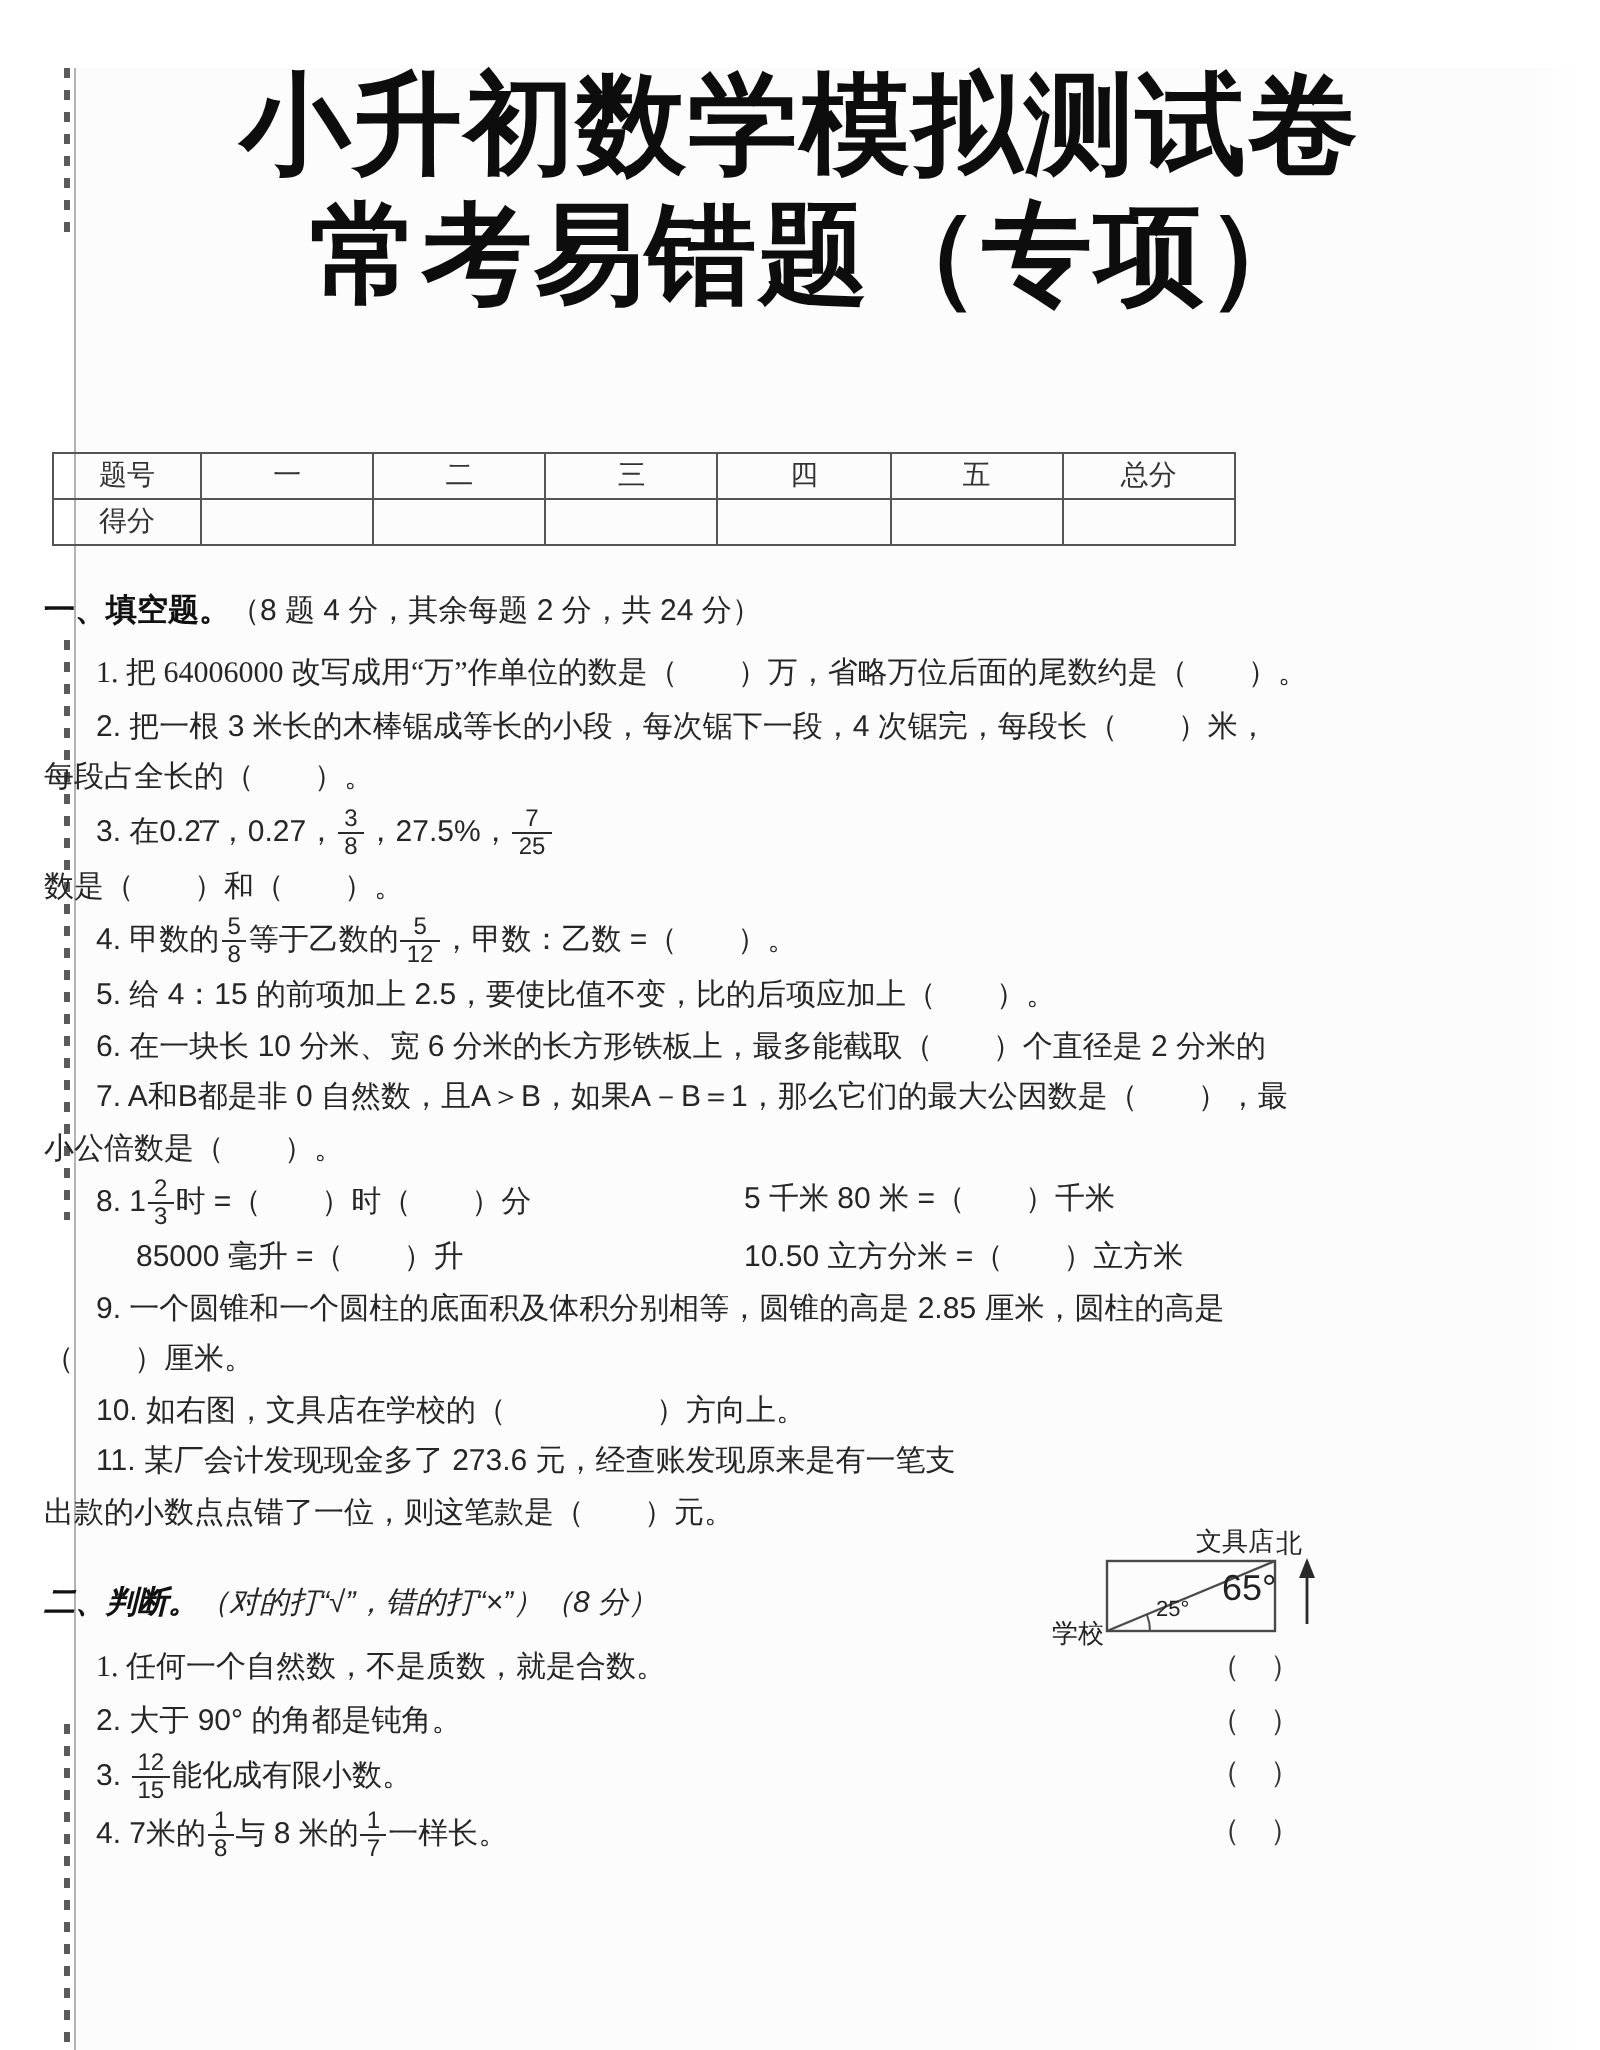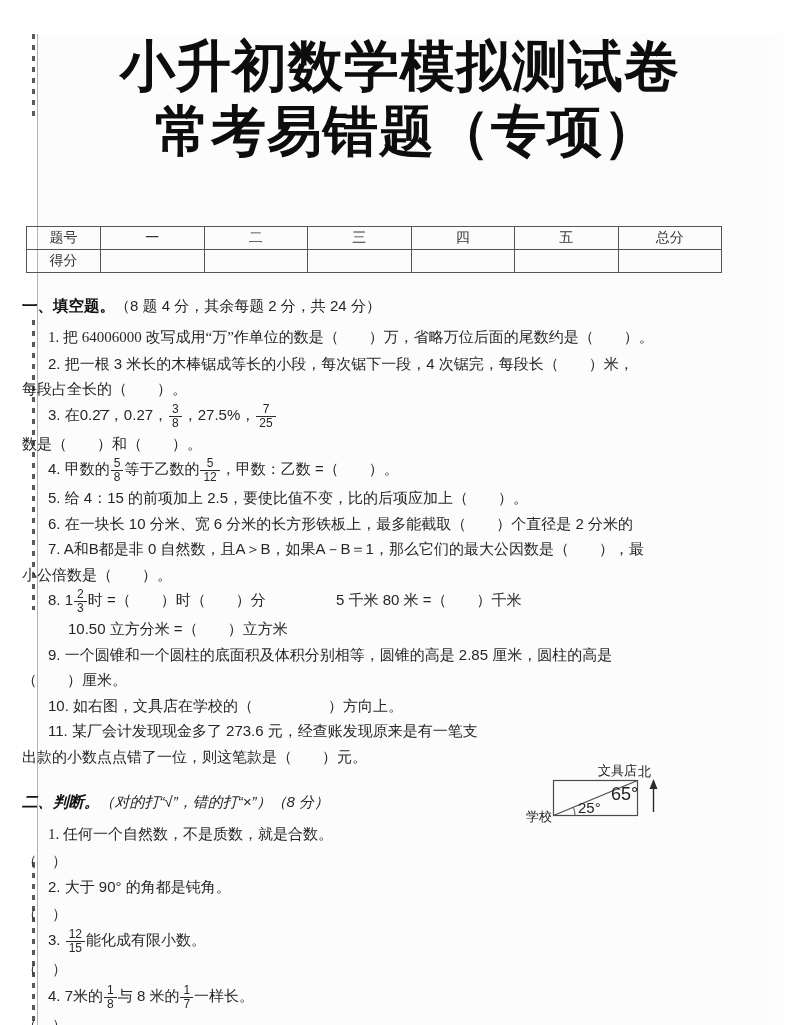--- a/index.html
+++ b/index.html
@@ -13,60 +13,60 @@
   .dashes { position:absolute; left:32px; width:3px;
     background:repeating-linear-gradient(to bottom,#5a5a5a 0 5px,transparent 5px 11px); }
   .d1 { top:0; height:82px; }
   .d2 { top:286px; height:290px; }
   .d3 { top:828px; height:197px; }
   .edge-r { position:absolute; right:0; top:0; width:36px; height:1025px;
     background:linear-gradient(to right, rgba(255,255,255,0), #ffffff 80%); }
 
   
   .title { margin-top:34px; text-align:center; font-weight:bold; color:#0d0d0d;
-    font-size:55px; line-height:65px; letter-spacing:1px; white-space:nowrap; }
+    font-size:55px; line-height:65px; letter-spacing:1px; white-space:nowrap;font-family:Liberation Mono, monospace; }
 
   
-  table.score { border-collapse:collapse; margin:62px 0 0 26px; table-layout:fixed; width:696px; }
+  table.score { border-collapse:collapse; margin:62px 0 0 26px; table-layout:fixed; width:592px; }
   table.score td { border:1px solid #555; height:23px; text-align:center;
     font-size:14px; color:#333; padding:0; }
   table.score td.c0 { width:74px; }
 
   
   .content { padding:0 0 0 22px; font-size:15px; color:#262626; }
   .sec-head { margin-top:21px; line-height:23px; white-space:nowrap; }
   .sec-head b { font-size:15.5px; color:#111; }
   .line { line-height:25.5px; white-space:nowrap; }
   .ind  { padding-left:26px; }
   .ind2 { padding-left:46px; }
   .mt   { margin-top:8px;font-family:Liberation Serif, serif; }
-  .cols { display:flex; }
+  .cols { display:flex;gap:36px; }
   .colL { flex:0 0 288px; }
   .colL2{ flex:0 0 268px; }
 
   
   .frac { display:inline-block; vertical-align:middle; text-align:center;
     font-size:12px; line-height:13px; padding:1px 1px; }
   .frac .num { display:block; border-bottom:1px solid #2a2a2a; padding:0 3px; }
   .frac .den { display:block; padding:0 3px; }
 
   
-  .jrow { display:flex; width:628px; line-height:26.5px; white-space:nowrap;flex-direction:column; }
+  .jrow { display:flex; width:628px; line-height:26.5px; white-space:nowrap; }
   .jrow .jtxt { flex:1; }
   .jrow .jbr { flex:0 0 auto; color:#333; }
 
   
   .diagram { position:absolute; left:525px; top:726px; width:165px; height:82px; font-size:13px; color:#222; }
   .diagram svg { position:absolute; left:0; top:0; }
   .dlabel { position:absolute; white-space:nowrap; }
   .lbl-store { left:73px; top:2px; }
   .lbl-north { left:113px; top:3px; }
   .lbl-school{ left:1px;  top:48px; }
   .lbl-a65 { left:86px; top:24px; font-size:18px; }
-  .lbl-a25 { left:53px; top:39px; font-size:15px; }
+  .lbl-a25 { left:53px; top:39px; font-size:11px; }
 </style>
 </head>
 <body>
 
 <div class="canvas">
   <div class="paper"></div>
   <div class="vline"></div>
   <div class="dashes d1"></div>
   <div class="dashes d2"></div>
   <div class="dashes d3"></div>
@@ -120,20 +120,21 @@
       <div class="line ind">5. 给 4：15 的前项加上 2.5，要使比值不变，比的后项应加上（　　）。</div>
       <div class="line ind">6. 在一块长 10 分米、宽 6 分米的长方形铁板上，最多能截取（　　）个直径是 2 分米的</div>
       <div class="line ind">7. A和B都是非 0 自然数，且A＞B，如果A－B＝1，那么它们的最大公因数是（　　），最</div>
       <div class="line">小公倍数是（　　）。</div>
 
       <div class="line ind cols">
         <span class="colL"><span>8. 1</span><span class="frac"><span class="num">2</span><span class="den">3</span></span><span>时 =（　　）时（　　）分</span></span>
         <span>5 千米 80 米 =（　　）千米</span>
       </div>
       <div class="line ind2 cols">
+        <span class="colL2">85000 毫升 =（　　）升</span>
         <span>10.50 立方分米 =（　　）立方米</span>
       </div>
 
       <div class="line ind">9. 一个圆锥和一个圆柱的底面积及体积分别相等，圆锥的高是 2.85 厘米，圆柱的高是</div>
       <div class="line">（　　）厘米。</div>
       <div class="line ind">10. 如右图，文具店在学校的（　　　　　）方向上。</div>
       <div class="line ind">11. 某厂会计发现现金多了 273.6 元，经查账发现原来是有一笔支</div>
       <div class="line">出款的小数点点错了一位，则这笔款是（　　）元。</div>
 
       <div class="sec-head" style="font-style:italic;">

